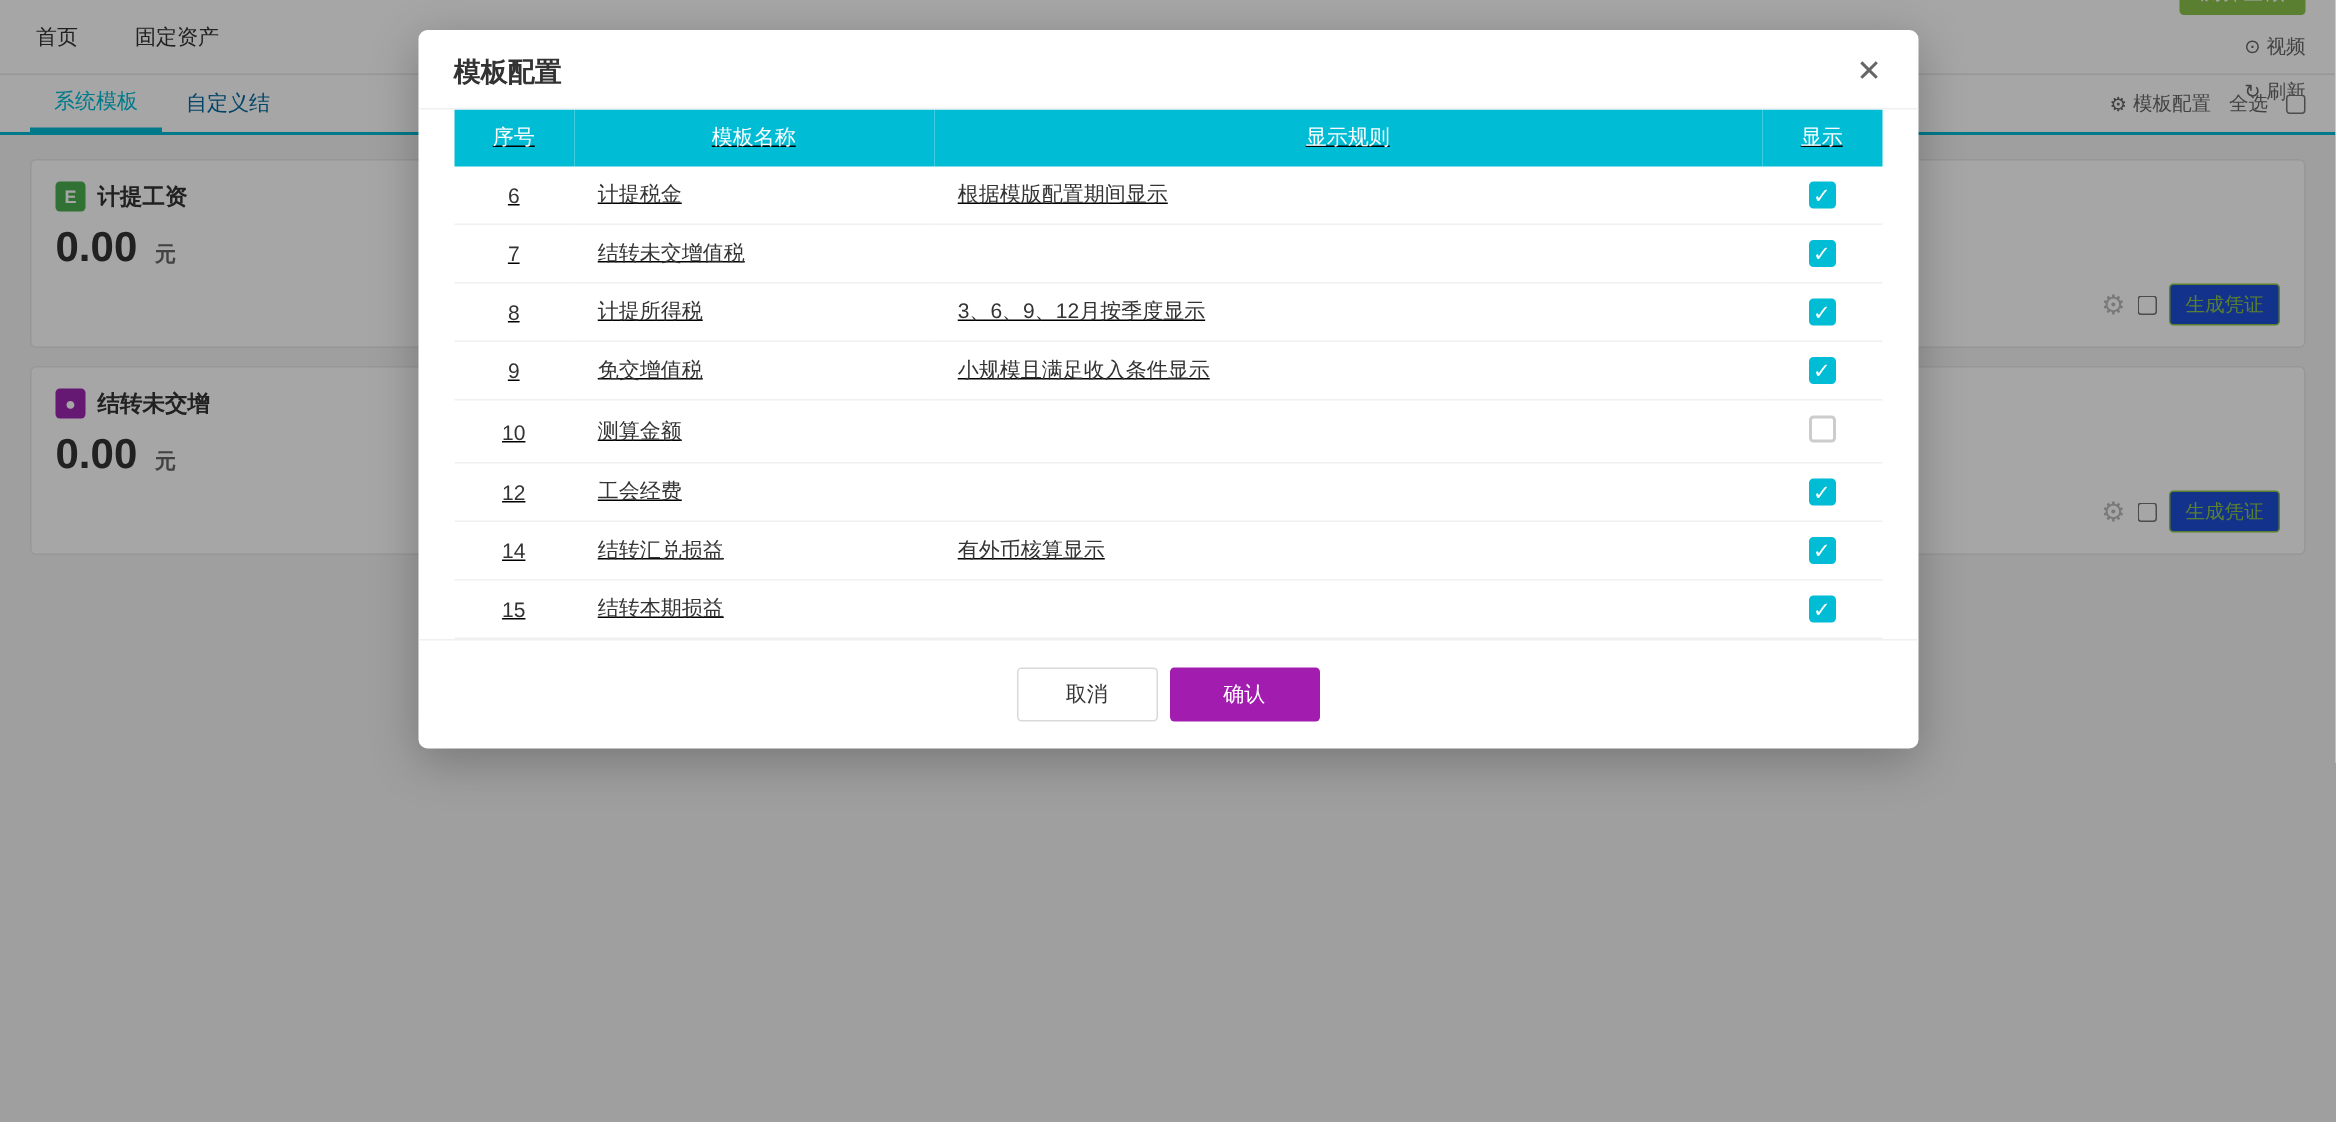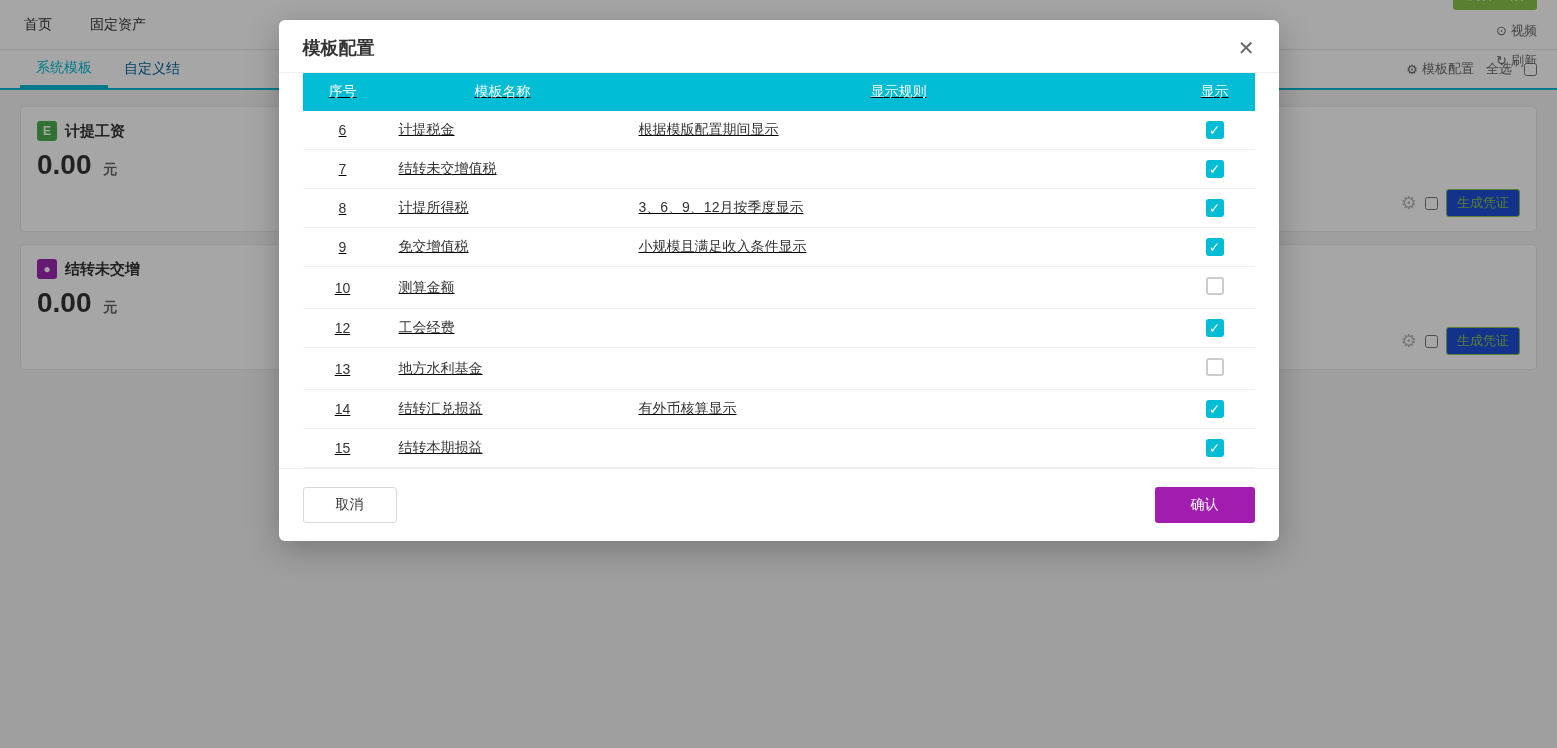--- a/index.html
+++ b/index.html
@@ -242,21 +242,21 @@
       border-color: #00bcd4;
       color: #fff;
     }
     .custom-checkbox.unchecked {
       background: #fff;
     }
 
     
     .modal-footer {
       display: flex;
-      justify-content: space-between;
+      justify-content: center;
       gap: 8px;
       padding: 18px 24px;
       border-top: 1px solid #f0f0f0;
     }
     .btn-cancel {
       background: #fff;
       color: #333;
       border: 1px solid #d9d9d9;
       padding: 8px 32px;
       border-radius: 3px;
@@ -449,30 +449,20 @@
       <td>12</td>
       <td>工会经费</td>
       <td></td>
       <td>
         <span class="custom-checkbox checked">
           ✓
         </span>
       </td>
     </tr>
             <tr>
-      <td>13</td>
-      <td>地方水利基金</td>
-      <td></td>
-      <td>
-        <span class="custom-checkbox unchecked">
-          
-        </span>
-      </td>
-    </tr>
-            <tr>
       <td>14</td>
       <td>结转汇兑损益</td>
       <td>有外币核算显示</td>
       <td>
         <span class="custom-checkbox checked">
           ✓
         </span>
       </td>
     </tr>
             <tr>

